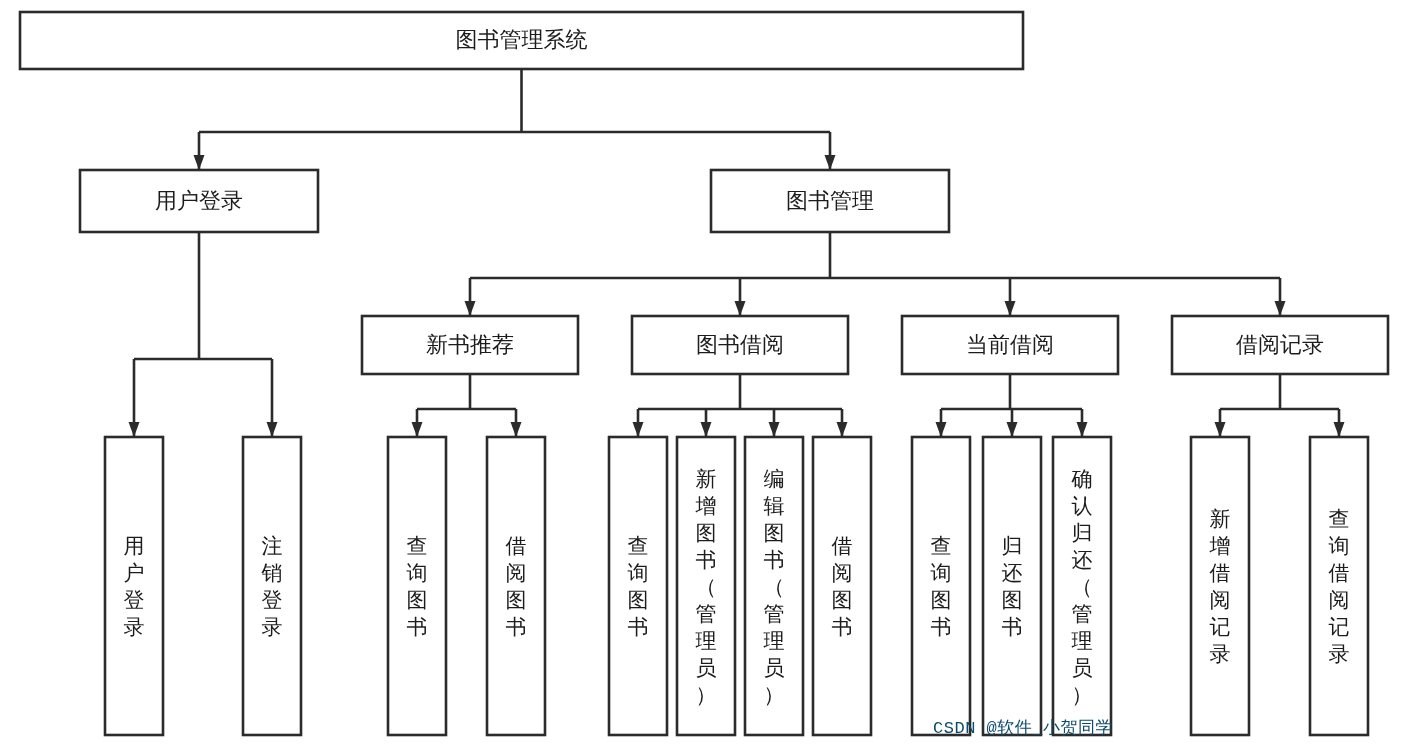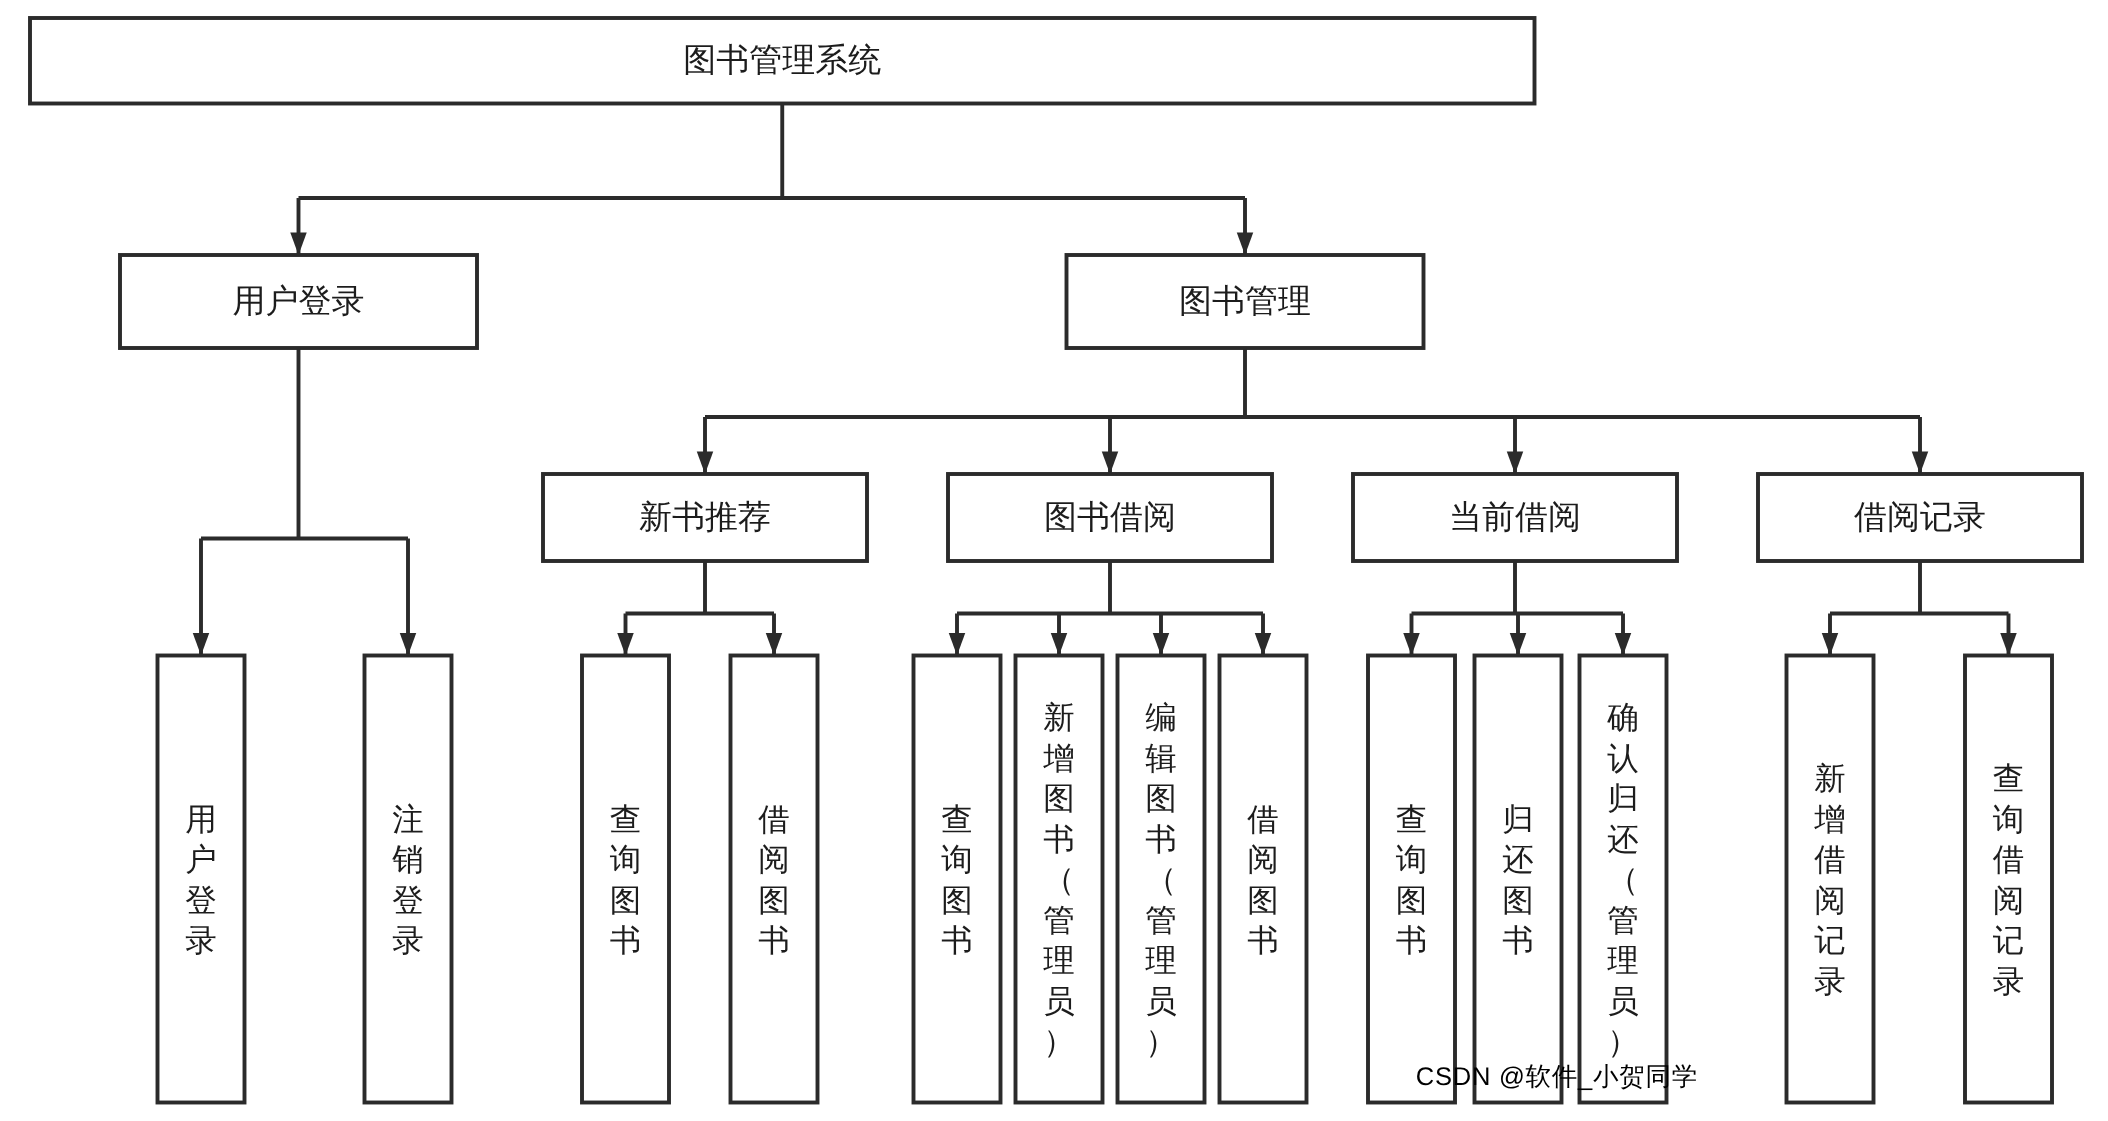--- a/index.html
+++ b/index.html
@@ -12,21 +12,20 @@
     width: 1405px;
     height: 747px;
     font-family: "Liberation Sans", "DejaVu Sans", sans-serif;
     overflow: hidden;
     position: relative;
   }
   #diagram-root {
     position: relative;
     width: 1127px;
     height: 747px;
-    padding-left: 19px;
   }
   svg.tree-canvas {
     position: absolute;
     top: 0;
     left: 0;
     width: 1405px;
     height: 747px;
     display: block;
   }
   .node-box {
@@ -55,24 +54,24 @@
   .node-label-vertical {
     fill: #1c1c1c;
     font-family: "Liberation Sans", "DejaVu Sans", sans-serif;
     font-size: 21px;
     text-anchor: middle;
     white-space: pre;
   }
   .watermark-text {
     position: absolute;
     right: 14px;
-    bottom: 18px;
-    font-family: Liberation Sans, sans-serif;
+    bottom: 8px;
+    font-family: Liberation Mono, monospace;
     font-size: 17px;
-    color: #000000;
+    color: #0c4a6e;
     letter-spacing: 0.5px;
     user-select: none;
     pointer-events: none;
   }
 </style>
 </head>
 <body>
 
 <div id="diagram-root">
   <svg class="tree-canvas" viewBox="0 0 1405 747">

